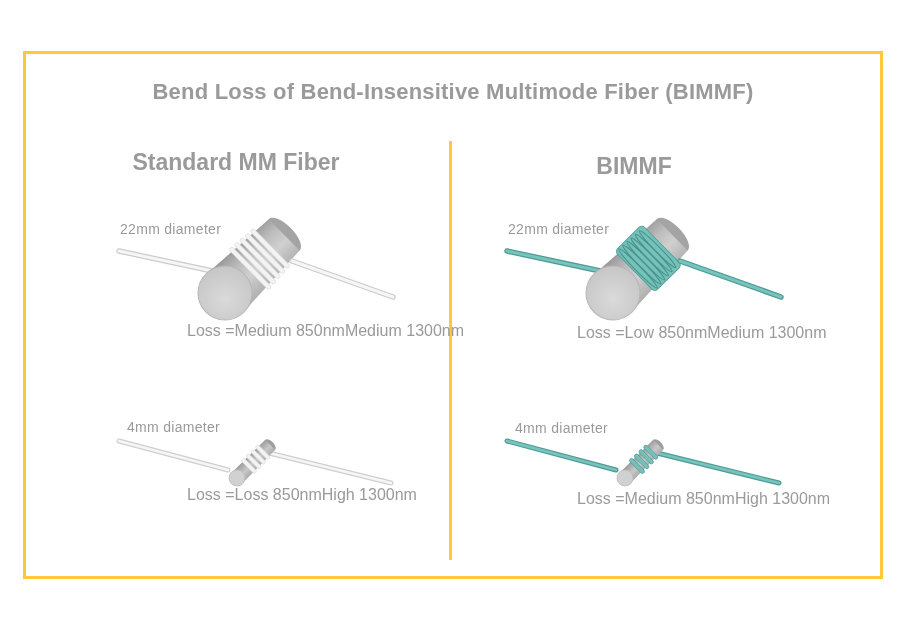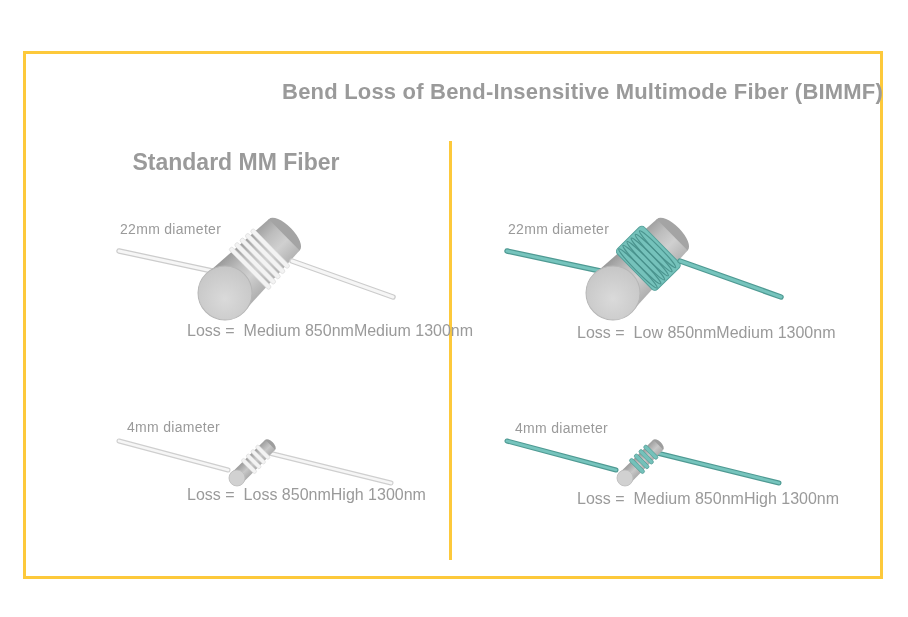--- a/index.html
+++ b/index.html
@@ -9,53 +9,54 @@
   }
   .frame {
     position:absolute; left:23px; top:51px; width:854px; height:522px;
     border:3px solid var(--frame-border, #fdc93b); background:#ffffff;
   }
   .divider {
     position:absolute; left:449px; top:141px; width:3px; height:419px;
     background:var(--frame-border, #fdc93b);
   }
   .title {
-    position:absolute; left:23px; top:79px; width:860px; text-align:right;
+    position:absolute; left:23px; top:79px; width:860px; text-align:center;
     font-size:22px; font-weight:bold; color:var(--text-gray, #9a9a9a);
     letter-spacing:0.2px; white-space:nowrap;
   }
   .col-header {
     position:absolute; font-size:23px; font-weight:bold;
     color:var(--text-gray, #9a9a9a); text-align:center; white-space:nowrap;
   }
   .col-header.left  { left:120px; top:149px; width:232px; }
   .col-header.right { left:534px; top:153px; width:200px; }
   .illus { position:absolute; }
   .illus svg { display:block; }
   .diam {
     position:absolute; font-size:14px; font-weight:normal;
     color:var(--text-gray, #9a9a9a); letter-spacing:0.3px; white-space:nowrap;
   }
   .loss {
-    position:absolute; display:flex; align-items:center; gap:9px;
+    position:absolute; display:flex; align-items:center; 
     color:var(--text-gray, #a0a0a0); font-size:16px; white-space:nowrap;
   }
   .loss-lines { display:flex; flex-direction:row; line-height:18px; }
 </style>
 </head>
 <body>
 
 <div id="canvas">
 
   <div class="frame"></div>
   <div class="divider"></div>
 
   <div class="title">Bend Loss of Bend-Insensitive Multimode Fiber (BIMMF)</div>
 
   <div class="col-header left">Standard MM Fiber</div>
+  <div class="col-header right">BIMMF</div>
 
   <div class="illus" style="left:95px; top:205px;">
     <svg width="310" height="165" viewBox="0 0 310 165">
       <defs>
         <linearGradient id="bodyA" gradientUnits="userSpaceOnUse" x1="0" y1="-27" x2="0" y2="27">
           <stop offset="0" stop-color="#979797"></stop>
             <stop offset="0.32" stop-color="#bdbdbd"></stop>
           <stop offset="0.6" stop-color="#d0d0d0"></stop>
             <stop offset="1" stop-color="#adadad"></stop>
         </linearGradient>

